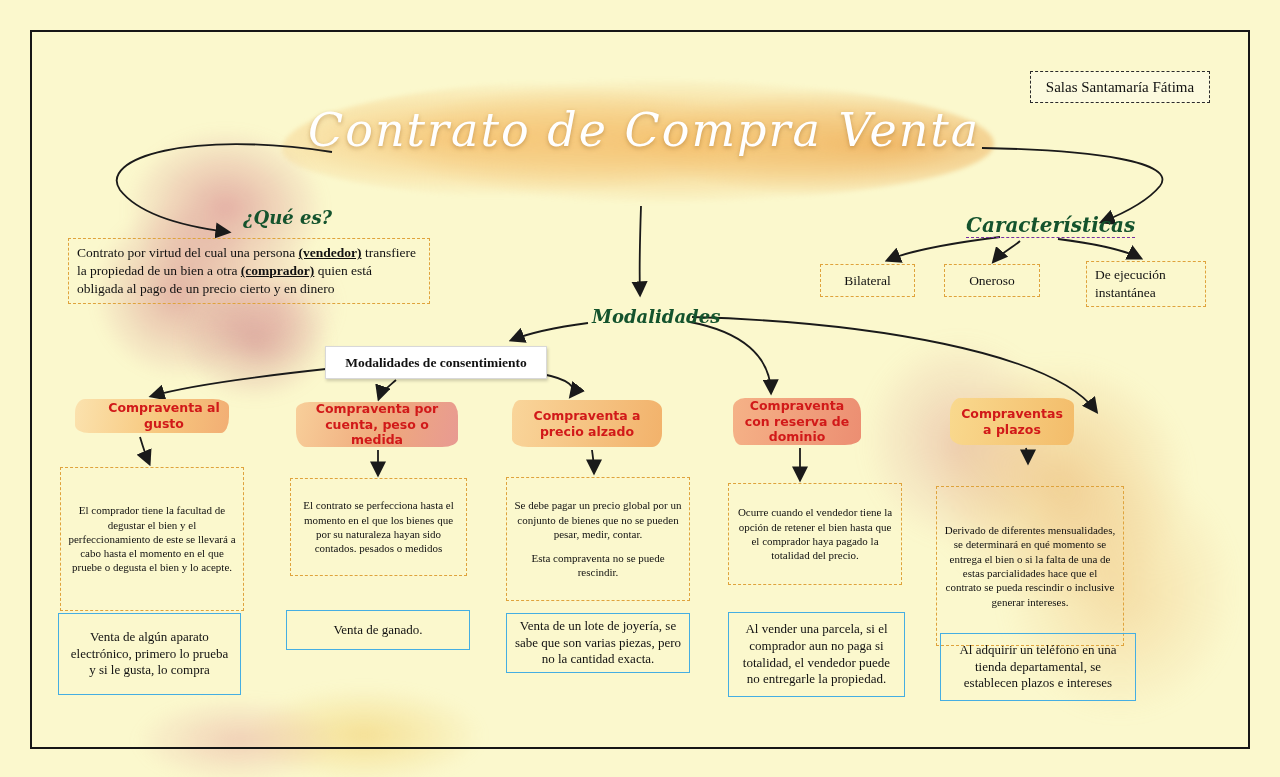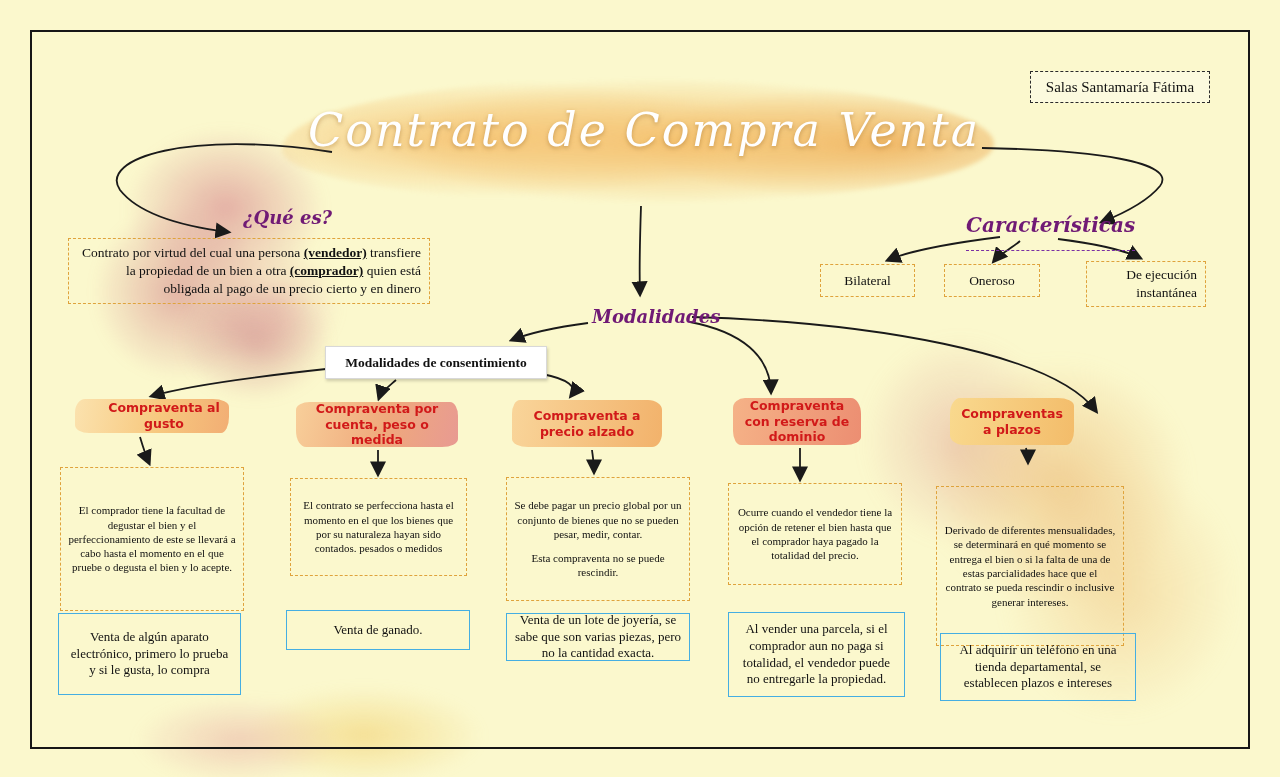--- a/index.html
+++ b/index.html
@@ -57,29 +57,29 @@
     font-family:"DejaVu Serif", serif;font-style:italic;font-weight:400;
     font-size:46px;letter-spacing:2px;color:#ffffff;text-align:left;
     text-shadow:0 2px 4px rgba(170,120,55,.55);
   }
   .author-box{
     position:absolute;left:1030px;top:71px;width:178px;height:30px;z-index:4;
     border:1.4px dashed #2a2a2a;display:flex;align-items:center;justify-content:center;
     font-size:15px;background:rgba(255,255,255,.35);
   }
   .script-label{
-    position:absolute;z-index:4;color:#701a75;
+    position:absolute;z-index:4;color:#14532d;
     font-family:"DejaVu Serif", serif;font-style:italic;font-weight:700;
   }
   .que-label{left:243px;top:207px;font-size:18px;}
-  .caract-label{left:966px;top:213px;font-size:20px;border-bottom:1.5px dashed #7a2fa3;padding-bottom:13px;}
+  .caract-label{left:966px;top:213px;font-size:20px;border-bottom:1.5px dashed #7a2fa3;padding-bottom:0;}
   .modal-label{left:592px;top:306px;font-size:18px;}
   .dash-box{
     position:absolute;z-index:4;border:1.6px dashed #dfa33c;
-    display:flex;align-items:center;justify-content:center;text-align:right;
+    display:flex;align-items:center;justify-content:center;text-align:left;
     font-size:13.5px;line-height:1.32;padding:4px 8px;box-sizing:border-box;
   }
   .def-box{left:68px;top:238px;width:362px;height:66px;}
   .def-box .hl{font-weight:700;text-decoration:underline;}
   .char-1{left:820px;top:264px;width:95px;height:33px;}
   .char-2{left:944px;top:264px;width:96px;height:33px;}
   .char-3{left:1086px;top:261px;width:120px;height:46px;}
   .consent{
     position:absolute;left:325px;top:346px;width:220px;height:31px;z-index:4;
     background:#ffffff;border:1px solid #d8d8d8;box-shadow:1px 2px 3px rgba(0,0,0,.18);
@@ -120,21 +120,21 @@
   .d4{left:728px;top:483px;width:174px;height:102px;align-items:center;}
   .d5{left:936px;top:486px;width:188px;height:160px;}
   .ex{
     position:absolute;z-index:4;border:1.7px solid #45aee2;
     font-size:13px;line-height:1.3;text-align:center;
     display:flex;align-items:center;justify-content:center;
     padding:3px 7px;box-sizing:border-box;
   }
   .e1{left:58px;top:613px;width:183px;height:82px;}
   .e2{left:286px;top:610px;width:184px;height:40px;}
-  .e3{left:506px;top:613px;width:184px;height:48px;}
+  .e3{left:506px;top:613px;width:184px;height:60px;}
   .e4{left:728px;top:612px;width:177px;height:85px;}
   .e5{left:940px;top:633px;width:196px;height:68px;}
 </style>
 </head>
 <body>
 
 <div>
 
   <div class="blob blob-pink"></div>
   <div class="blob blob-pink2"></div>

